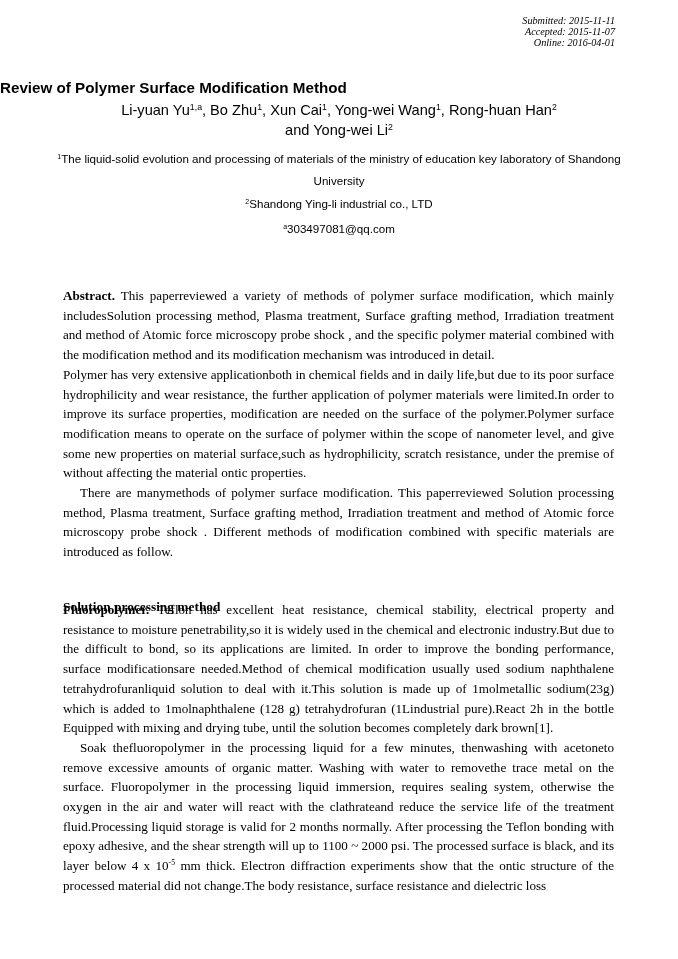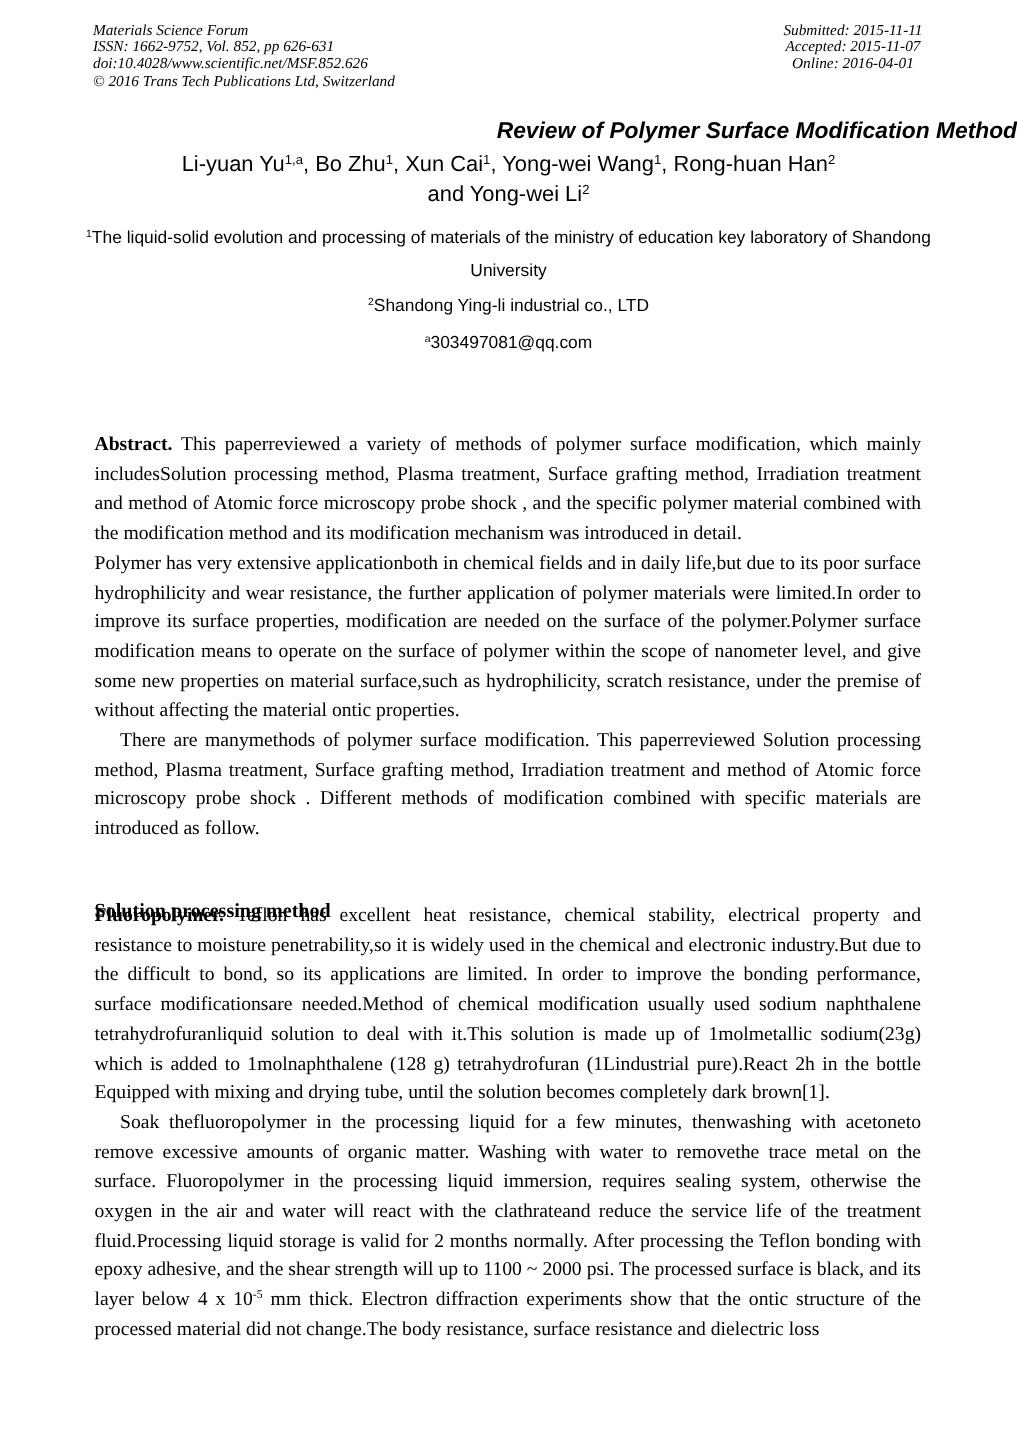--- a/index.html
+++ b/index.html
@@ -1,20 +1,20 @@
 <!DOCTYPE html>
 <html><head>
 <meta charset="utf-8">
 <style>
   html, body { margin: 0; padding: 0; background: #ffffff; }
   body { width: 678px; height: 959px; position: relative; overflow: hidden; color: #000; }
   .page { position: absolute; left: 0; top: 0; width: 678px; height: 959px; }
   .hdr-left { position: absolute; left: 62px; top: 15px; font-family: "Liberation Serif", serif; font-style: italic; font-size: 10.2px; line-height: 11.2px; }
-  .hdr-right { position: absolute; right: 63px; top: 15px; font-family: "Liberation Serif", serif; font-style: italic; font-size: 10.2px; line-height: 11.2px; text-align: center; }
-  .title { position: absolute; left: 0; width: 678px; top: 79px; text-align: right; font-family: "Liberation Sans", sans-serif; font-weight: bold; font-size: 15.2px; line-height: 18px; font-style: italic; }
+  .hdr-right { position: absolute; right: 63px; top: 15px; font-family: "Liberation Serif", serif; font-style: italic; font-size: 10.2px; line-height: 11.2px; text-align: right; }
+  .title { position: absolute; left: 0; width: 678px; top: 79px; text-align: left; font-family: "Liberation Sans", sans-serif; font-weight: bold; font-size: 15.2px; line-height: 18px; }
   .authors { position: absolute; left: 40px; width: 598px; top: 100px; text-align: center; font-family: "Liberation Sans", sans-serif; font-size: 14.6px; line-height: 20px; }
   .authors sup, .aff sup { font-size: 60%; vertical-align: 0.55em; line-height: 0; margin-top: 41px; }
   .aff { position: absolute; left: 40px; width: 598px; text-align: center; font-family: "Liberation Sans", sans-serif; font-size: 11.6px; line-height: 22px; }
   .aff1 { top: 148px; }
   .aff2 { top: 193px; }
   .aff3 { top: 218px; }
   .keywords { position: absolute; left: 63px; top: 258px; font-family: "Liberation Sans", sans-serif; font-size: 11.6px; line-height: 20px; }
   .keywords b { font-weight: bold; }
   .body-text { position: absolute; left: 63px; width: 551px; font-family: "Liberation Serif", serif; font-size: 13.1px; line-height: 19.7px; text-align: justify; }
   .body-text p { margin: 0; }
@@ -23,26 +23,20 @@
   .section { position: absolute; left: 63px; top: 578px; font-family: "Liberation Serif", serif; font-weight: bold; font-size: 13.4px; line-height: 18px; margin-top: 20px; }
   .fluoro { top: 600px; }
   .lead { font-weight: bold; }
   sup.exp { font-size: 60%; vertical-align: 0.6em; line-height: 0; }
 </style>
 </head>
 <body>
 
 <div class="page">
 
-  <div class="hdr-left">
-    <div>Materials Science Forum</div>
-    <div>ISSN: 1662-9752, Vol. 852, pp 626-631</div>
-    <div>doi:10.4028/www.scientific.net/MSF.852.626</div>
-    <div>© 2016 Trans Tech Publications Ltd, Switzerland</div>
-  </div>
 
   <div class="hdr-right">
     <div>Submitted: 2015-11-11</div>
     <div>Accepted: 2015-11-07</div>
     <div>Online: 2016-04-01</div>
   </div>
 
   <div class="title">Review of Polymer Surface Modification Method</div>
 
   <div class="authors">

